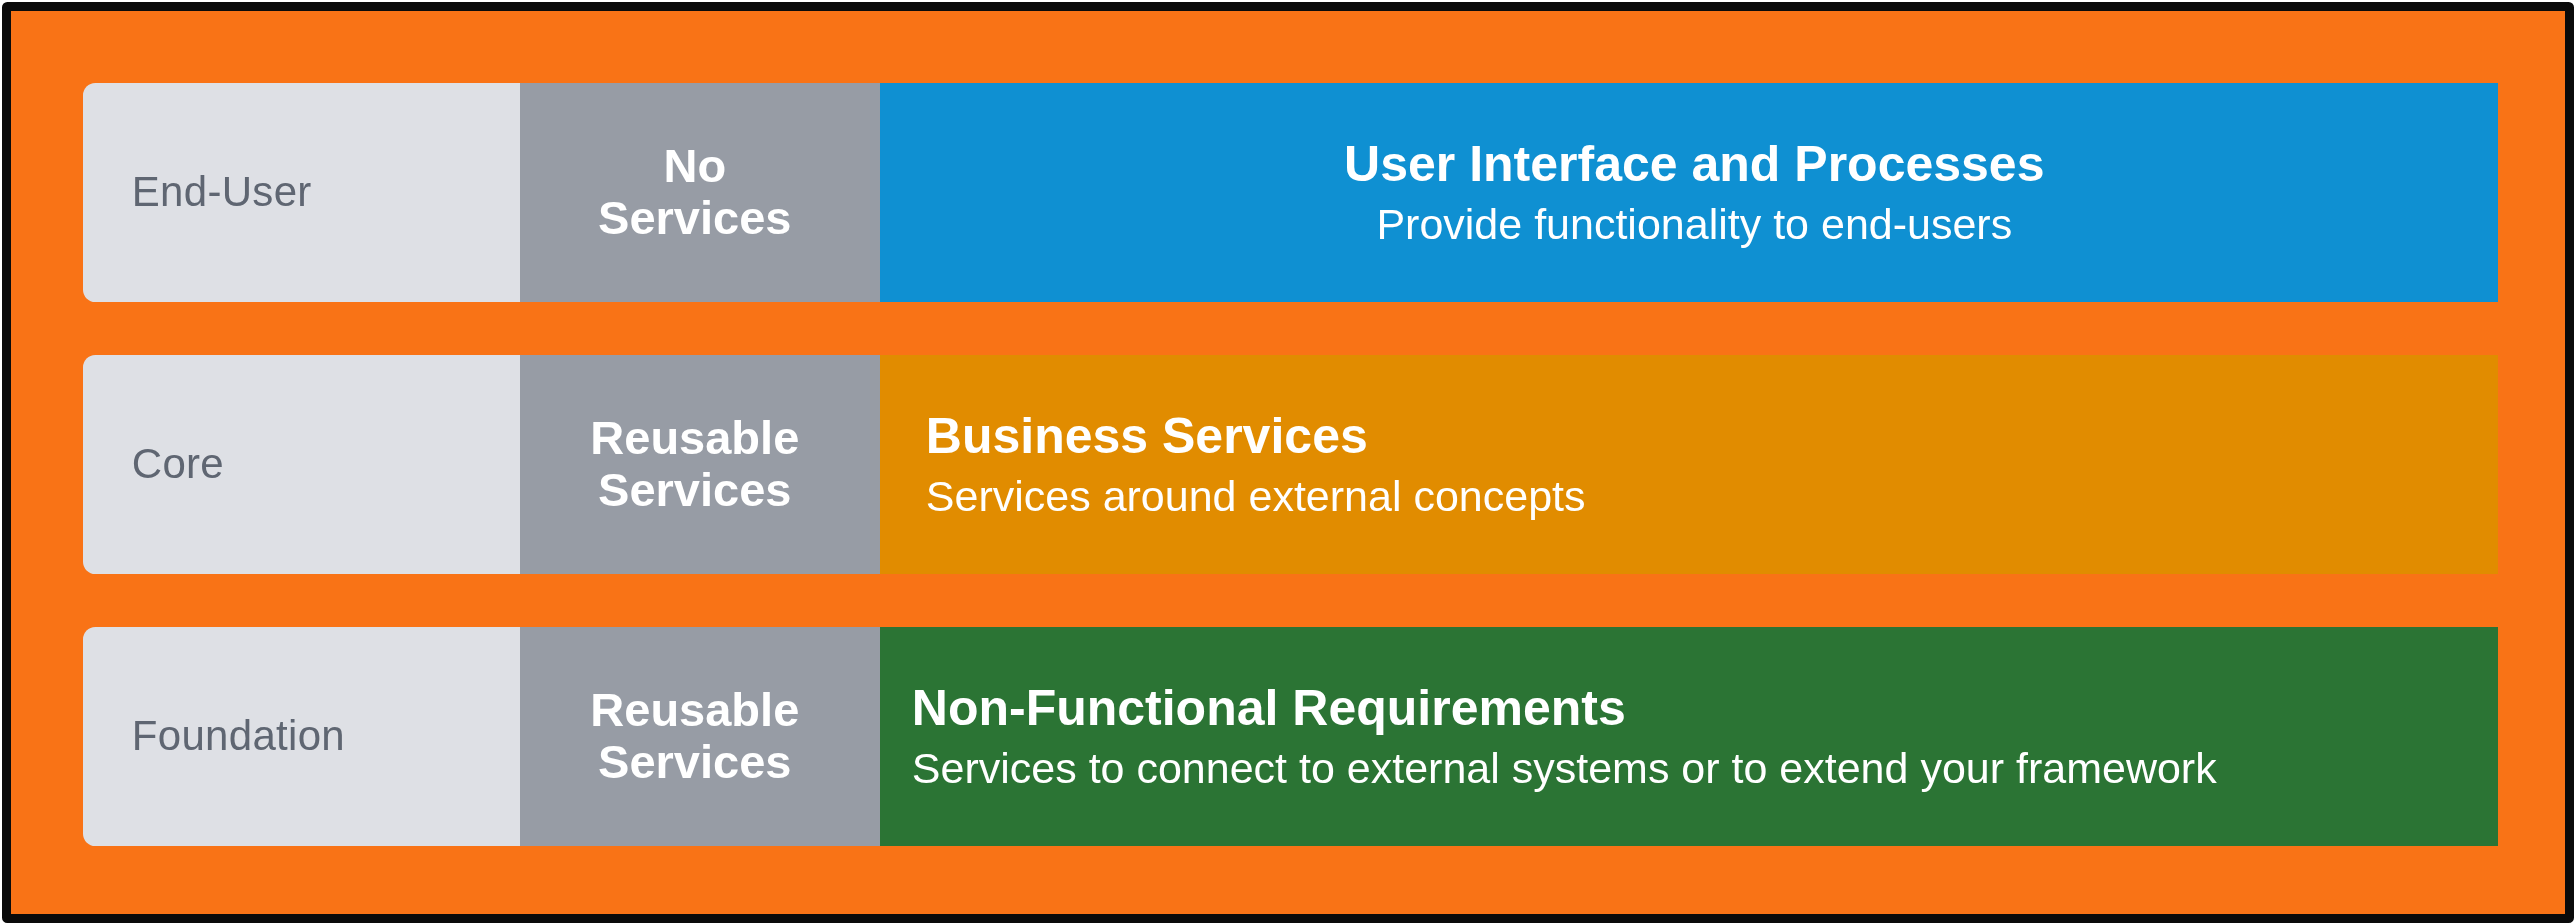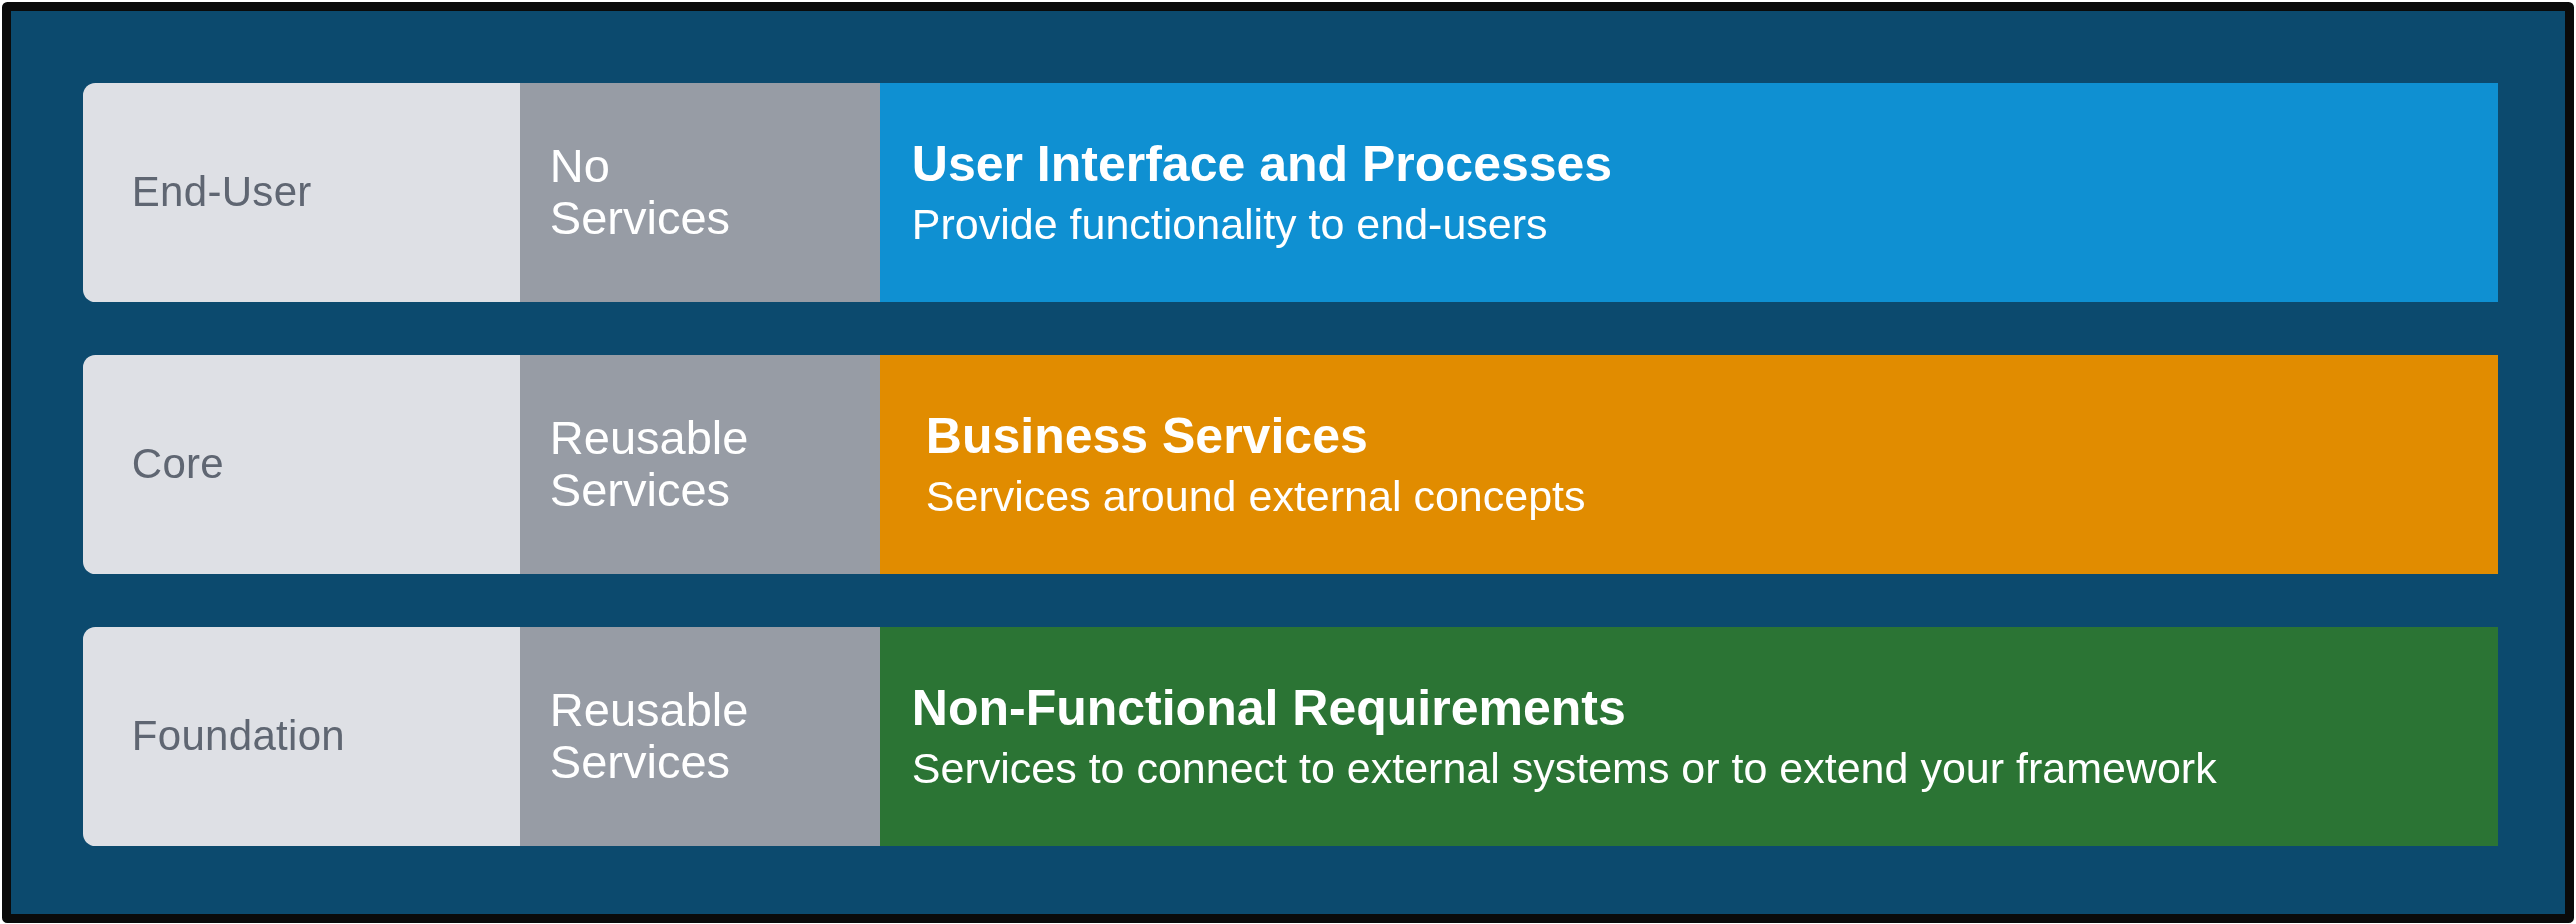--- a/index.html
+++ b/index.html
@@ -24,21 +24,21 @@
   
   .frame {
     position: absolute;
     left: 1.8px;
     top: 1.8px;
     width: 2572px;
     height: 921px;
     box-sizing: border-box;
     border: 9.7px solid #0a0a0a;
     border-radius: 5.3px;
-    background: #0c4a6e;
+    background: #f97316;
   }
 
   .rows {
     position: absolute;
     left: 72px;
     top: 72px;
     width: 2415px;
   }
 
   .row {
@@ -74,23 +74,24 @@
     background: #979ca5;
     display: flex;
     flex-direction: column;
     justify-content: center;
     padding-left: 30px;
     box-sizing: border-box;
   }
   .reuse-label {
     color: #ffffff;
     font-size: 47px;
-    font-weight: 400;
+    font-weight: 700;
     line-height: 1.12;
     max-width: 290px;
+    text-align: center;
   }
 
   
   .col-desc {
     flex: 1 1 auto;
     display: flex;
     flex-direction: column;
     justify-content: center;
     padding-left: 32px;
     padding-right: 21px;
@@ -105,21 +106,21 @@
     white-space: nowrap;
   }
   .desc-sub {
     color: #ffffff;
     font-size: 43px;
     font-weight: 400;
     line-height: 1.18;
     white-space: nowrap;
   }
 
-  .band-blue   { background: #0f90d2; }
+  .band-blue   { background: #0f90d2; text-align: center; }
   .band-orange { background: #e18c00; padding-left: 46px; }
   .band-green  { background: #2b7434; }
 </style>
 </head>
 <body>
 
 <div id="canvas">
   <div class="frame">
 
     <div class="rows">

